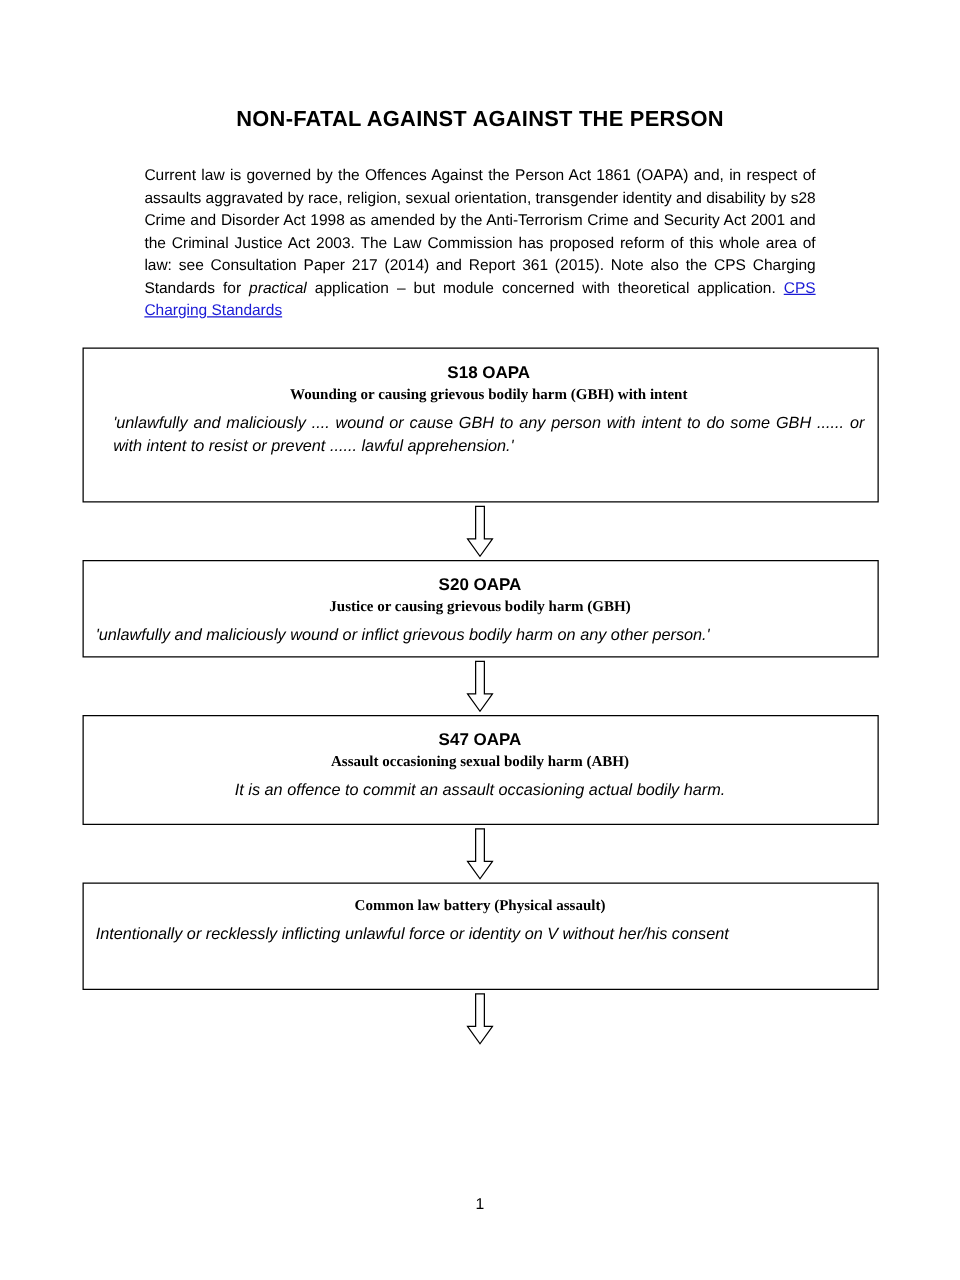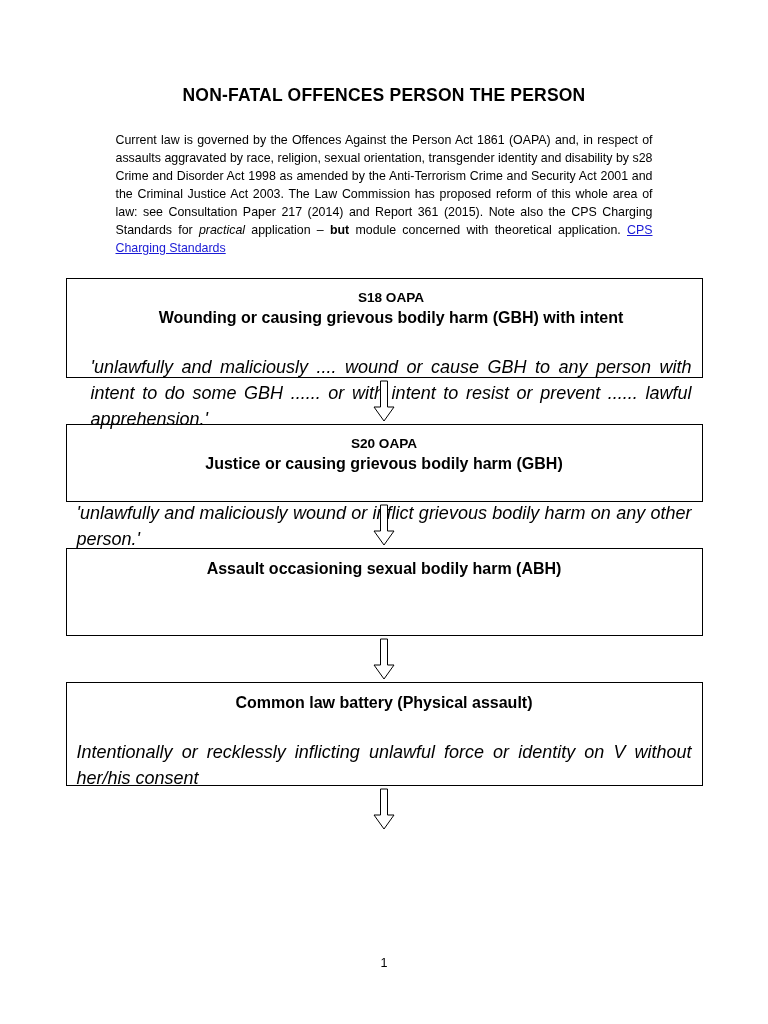--- a/index.html
+++ b/index.html
@@ -30,57 +30,58 @@
     padding-top: 85px;
   }
   .intro {
     width: 537px;
     margin: 26px auto 0 auto;
     font-size: 12.4px;
     line-height: 1.45;
     text-align: justify;
   }
   .intro .ital { font-style: italic; }
-  .intro .bold { font-weight: bold; }
+  .intro .bold { font-weight: normal; }
   .intro a {
     color: #1a1ad6;
     text-decoration: underline;
   }
   .flow {
     width: 637px;
     margin: 20px auto 0 auto;
   }
   .node {
     border: 1px solid #000000;
     box-sizing: border-box;
     padding: 9px 10px 11px 10px;
   }
   .node .head {
     text-align: center;
     font-weight: bold;
     font-size: 13.6px;
     line-height: 1.42;
   }
   .node .head .l2 {
-    font-size: 16px;
+    font-size: 12px;
+    font-family: Liberation Serif, serif;
   }
   .node .body {
     font-style: italic;
-    font-size: 18px;
+    font-size: 13px;
     line-height: 1.45;
-    margin-top: 24px;
+    margin-top: 5px;
     text-align: justify;
   }
   .node .body.center {
     text-align: center;
   }
-  .node.n1 { height: 100px; padding-left: 24px; }
+  .node.n1 { height: 124px; padding-left: 24px; }
   .node.n2 { height: 78px; }
   .node.n3 { height: 88px; }
-  .node.n4 { height: 104px; }
+  .node.n4 { height: 86px; }
   .node.n5 { height: 88px; }
 
   .arrow-wrap {
     height: 46px;
     display: flex;
     align-items: center;
     justify-content: center;
   }
   .arrow {
     display: block;
@@ -92,21 +93,21 @@
     width: 768px;
     text-align: center;
     font-size: 12.6px;
   }
 </style>
 </head>
 <body>
 
 <div class="page">
 
-  <h1 class="doc-title">NON-FATAL OFFENCES PERSON THE PERSON</h1>
+  <h1 class="doc-title">NON-FATAL AGAINST AGAINST THE PERSON</h1>
 
   <p class="intro"><span>Current law is governed by the Offences Against the Person Act 1861 (OAPA) and, in respect of assaults aggravated by race, religion, sexual orientation, transgender identity and disability by s28 Crime and Disorder Act 1998 as amended by the Anti-Terrorism Crime and Security Act 2001 and the Criminal Justice Act 2003. The Law Commission has proposed reform of this whole area of law: see Consultation Paper 217 (2014) and Report 361 (2015). Note also the CPS Charging Standards for </span><span class="ital">practical</span><span> application </span><span>– </span><span class="bold">but</span><span> module concerned with theoretical application. </span><a href="#">CPS Charging Standards</a></p>
 
   <div class="flow">
 
     <div class="node n1">
       <div class="head">
         <div>S18 OAPA</div>
         <div class="l2">Wounding or causing grievous bodily harm (GBH) with intent</div>
       </div>
@@ -128,22 +129,24 @@
     </div>
 
     <div class="arrow-wrap">
       <svg class="arrow" width="22" height="42" viewBox="0 0 22 42">
         <polygon points="7.5,1 14.5,1 14.5,27 21,27 11,41 1,27 7.5,27" fill="#ffffff" stroke="#000000" stroke-width="1"></polygon>
       </svg>
     </div>
 
     <div class="node n3">
       <div class="head">
+        <div>S47 OAPA</div>
         <div class="l2">Assault occasioning sexual bodily harm (ABH)</div>
       </div>
+      <div class="body center">It is an offence to commit an assault occasioning actual bodily harm.</div>
     </div>
 
     <div class="arrow-wrap">
       <svg class="arrow" width="22" height="42" viewBox="0 0 22 42">
         <polygon points="7.5,1 14.5,1 14.5,27 21,27 11,41 1,27 7.5,27" fill="#ffffff" stroke="#000000" stroke-width="1"></polygon>
       </svg>
     </div>
 
     <div class="node n4">
       <div class="head">

